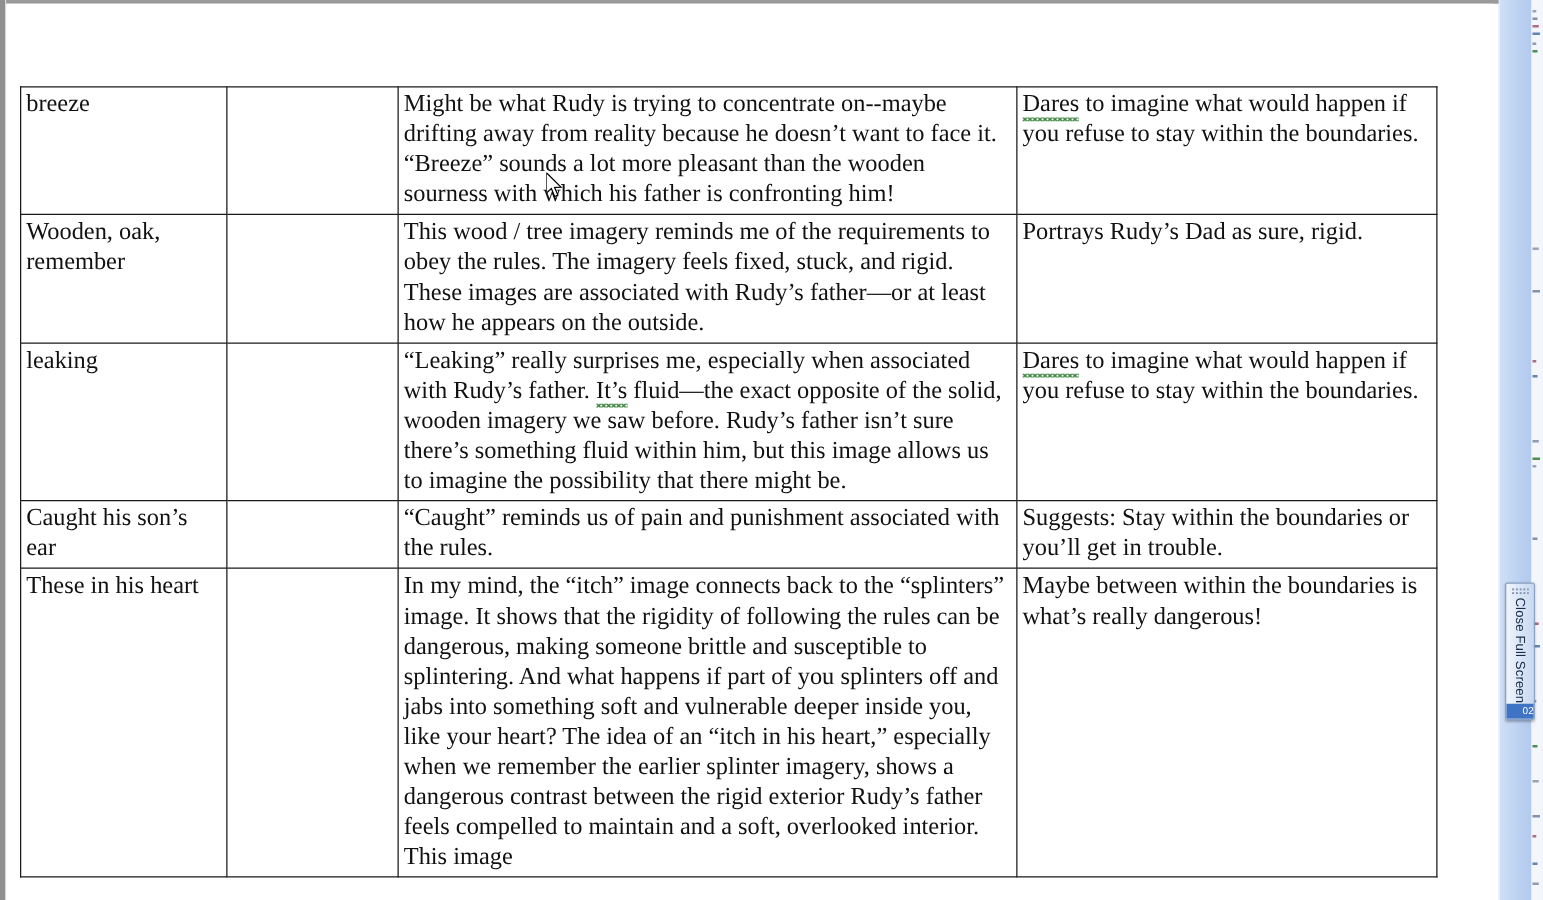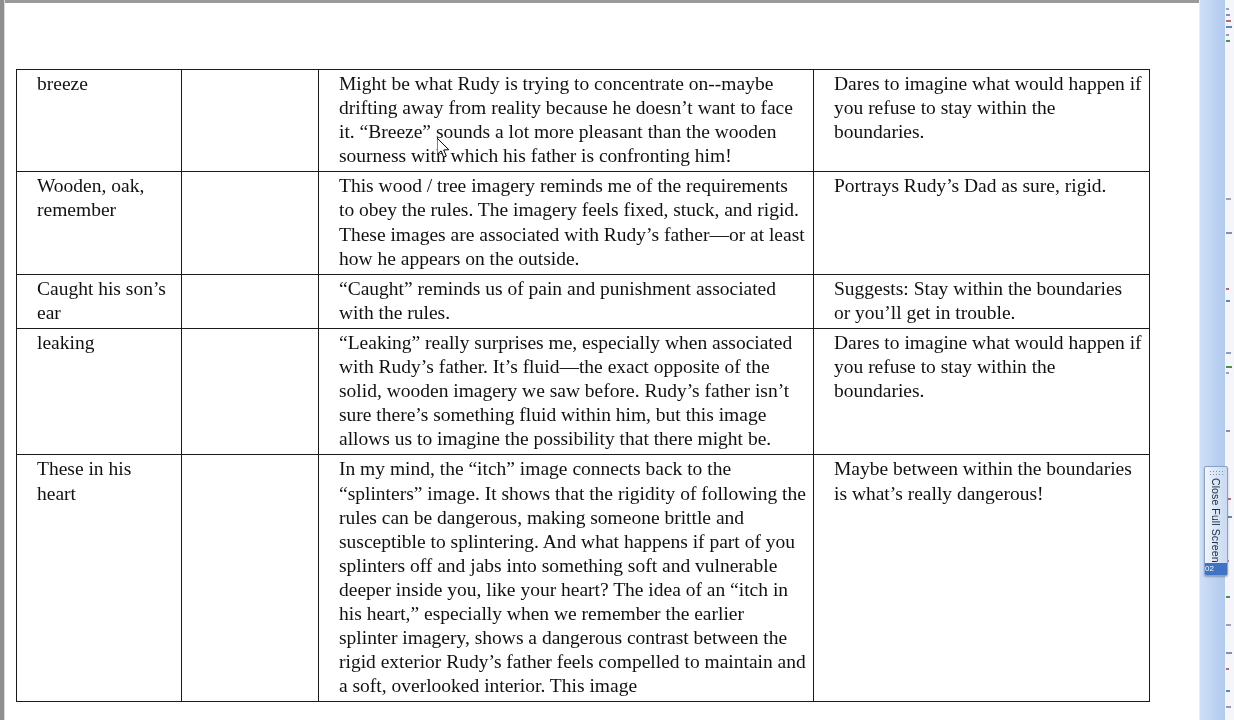--- a/index.html
+++ b/index.html
@@ -67,21 +67,21 @@
     left: 11px;
     top: 66px;
     width: 1133px;
     border-collapse: collapse;
     table-layout: fixed;
     background: #ffffff;
   }
   table.doc-table td {
     border: 1px solid #1a1a1a;
     vertical-align: top;
-    padding: 2px 6px 3px 20px;
+    padding: 2px 6px 3px 4px;
     font-size: 19.5px;
     line-height: 24.1px;
     color: #111111;
     font-family: "Liberation Serif", "DejaVu Serif", serif;
     background: #ffffff;
   }
   col.c-term   { width: 165px; }
   col.c-blank  { width: 137px; }
   col.c-note   { width: 495px; }
   col.c-mean   { width: 336px; }
@@ -199,21 +199,21 @@
     position: absolute;
     left: 0;
     bottom: 0;
     width: 22px;
     height: 12px;
     background: #3f73c4;
     color: #ffffff;
     font-family: "Liberation Sans", sans-serif;
     font-size: 8px;
     line-height: 12px;
-    text-align: left;
+    text-align: right;
     overflow: hidden;
     margin-top: 24px;
   }
 
   
   .cursor {
     position: absolute;
     left: 437px;
     top: 138px;
     width: 14px;
@@ -267,46 +267,46 @@
             <td>
               <span>This wood / tree imagery reminds me of the requirements to obey the rules. The imagery feels fixed, stuck, and rigid. These images are associated with Rudy’s father—or at least how he appears on the outside.</span>
             </td>
             <td>
               <span>Portrays Rudy’s Dad as sure, rigid.</span>
             </td>
           </tr>
 
           <tr>
             <td>
-              <span>Caught his son’s ear</span>
-            </td>
-            <td>
-              <span></span>
-            </td>
-            <td>
-              <span>“Caught” reminds us of pain and punishment associated with the rules.</span>
-            </td>
-            <td>
-              <span>Suggests: Stay within the boundaries or you’ll get in trouble.</span>
-            </td>
-          </tr>
-
-          <tr>
-            <td>
               <span>leaking</span>
               <span class="cell-pad-lg"></span>
             </td>
             <td>
               <span></span>
             </td>
             <td>
               <span>“Leaking” really surprises me, especially when associated with Rudy’s father. </span><span class="squiggle">It’s</span><span> fluid—the exact opposite of the solid, wooden imagery we saw before. Rudy’s father isn’t sure there’s something fluid within him, but this image allows us to imagine the possibility that there might be.</span>
             </td>
             <td>
               <span class="squiggle">Dares</span><span> to imagine what would happen if you refuse to stay within the boundaries.</span>
+            </td>
+          </tr>
+
+          <tr>
+            <td>
+              <span>Caught his son’s ear</span>
+            </td>
+            <td>
+              <span></span>
+            </td>
+            <td>
+              <span>“Caught” reminds us of pain and punishment associated with the rules.</span>
+            </td>
+            <td>
+              <span>Suggests: Stay within the boundaries or you’ll get in trouble.</span>
             </td>
           </tr>
 
           <tr>
             <td>
               <span>These in his heart</span>
               <span class="cell-pad-xl"></span>
             </td>
             <td>
               <span></span>

